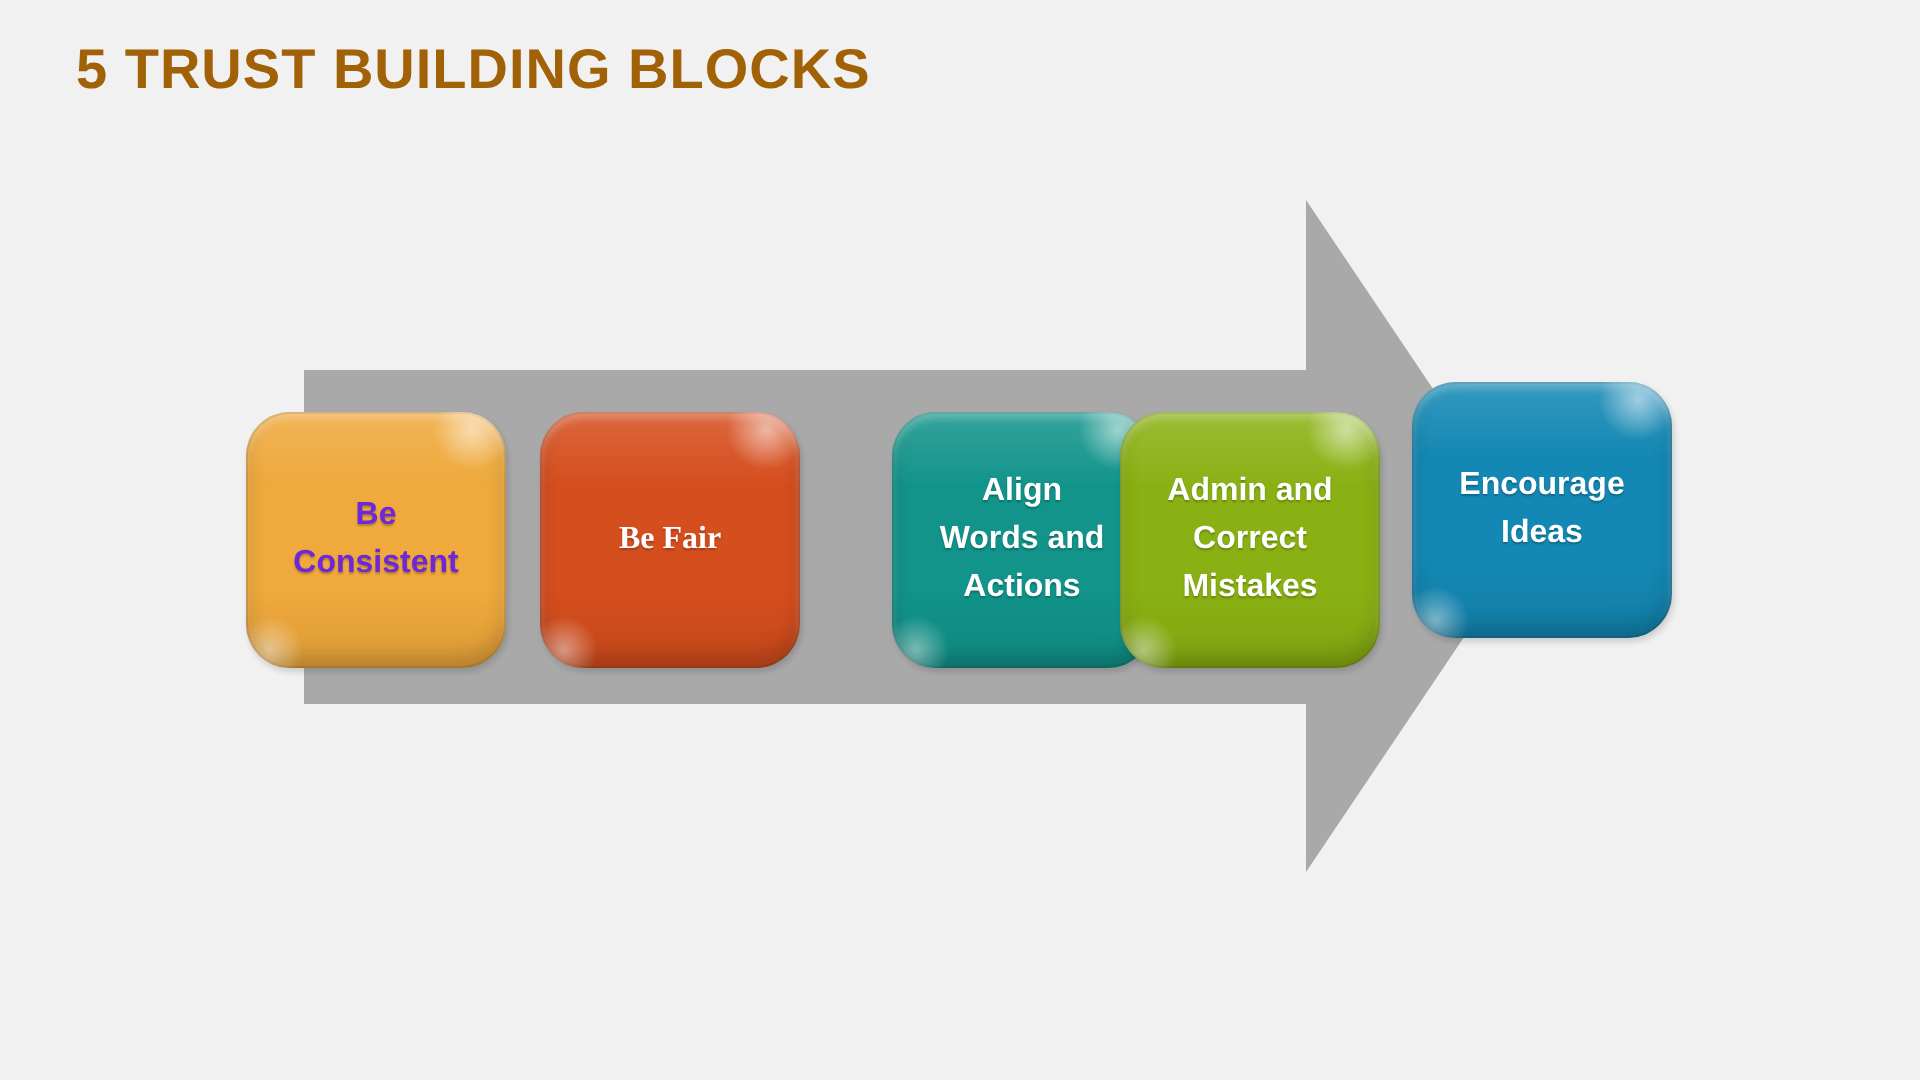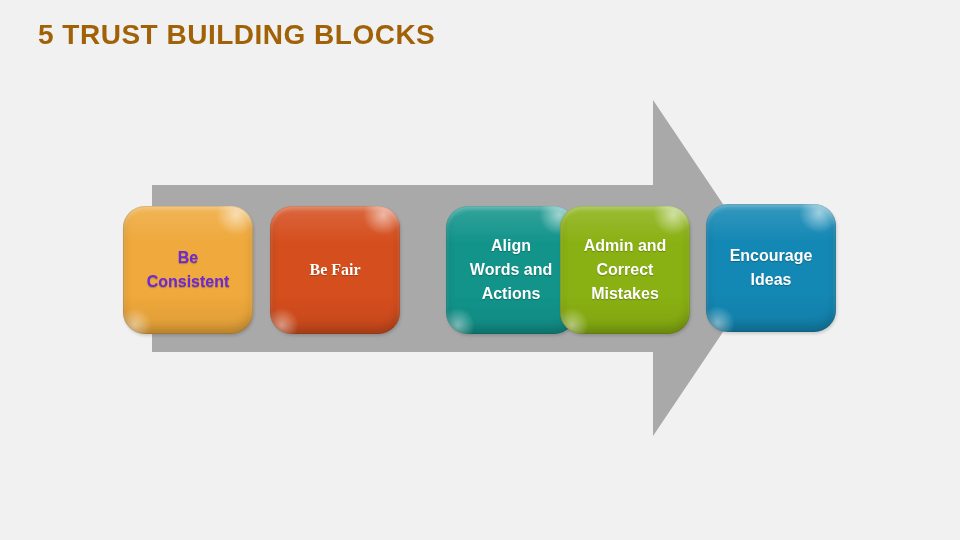--- a/index.html
+++ b/index.html
@@ -69,21 +69,21 @@
     font-size: 16px;
     font-weight: 700;
     line-height: 24px;
     white-space: pre-line;
     text-shadow: 0 1px 1px rgba(0,0,0,0.25);
   }
   .b0 { left: 123px; }
   .b1 { left: 270px; }
   .b2 { left: 415px; }
   .b3 { left: 560px; }
-  .b4 { left: 706px; top: 204px; }
+  .b4 { left: 706px; top: 191px; }
 </style>
 </head>
 <body style="background-color: rgb(241, 241, 242);">
 
 <div class="slide">
 
   <h1 class="title" style="color: #a16207;">5 TRUST BUILDING BLOCKS</h1>
 
   <svg class="arrow" viewBox="0 0 960 540" aria-hidden="true">
     <polygon points="152,185 653,185 653,100 766,268 653,436 653,352 152,352" fill="#A9A9A9"></polygon>

